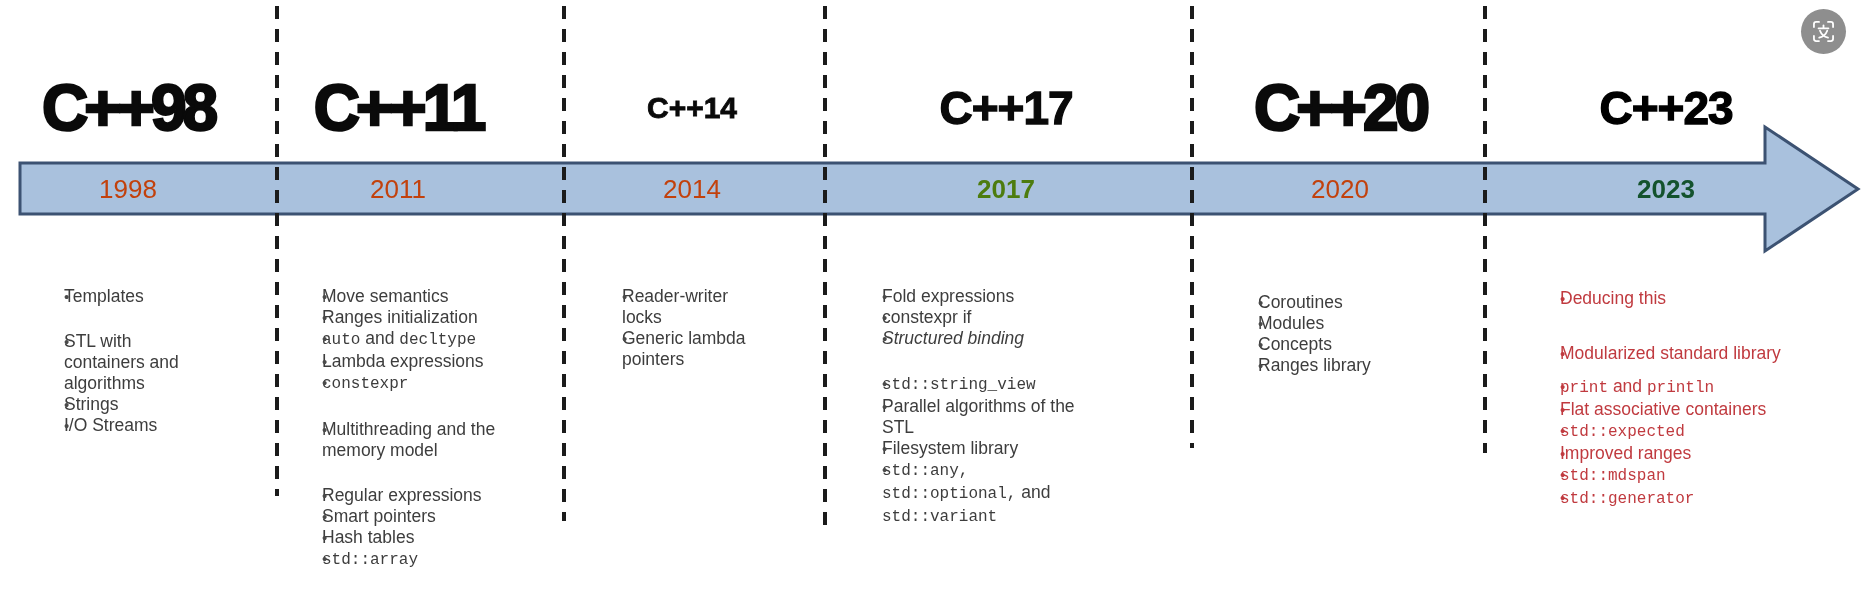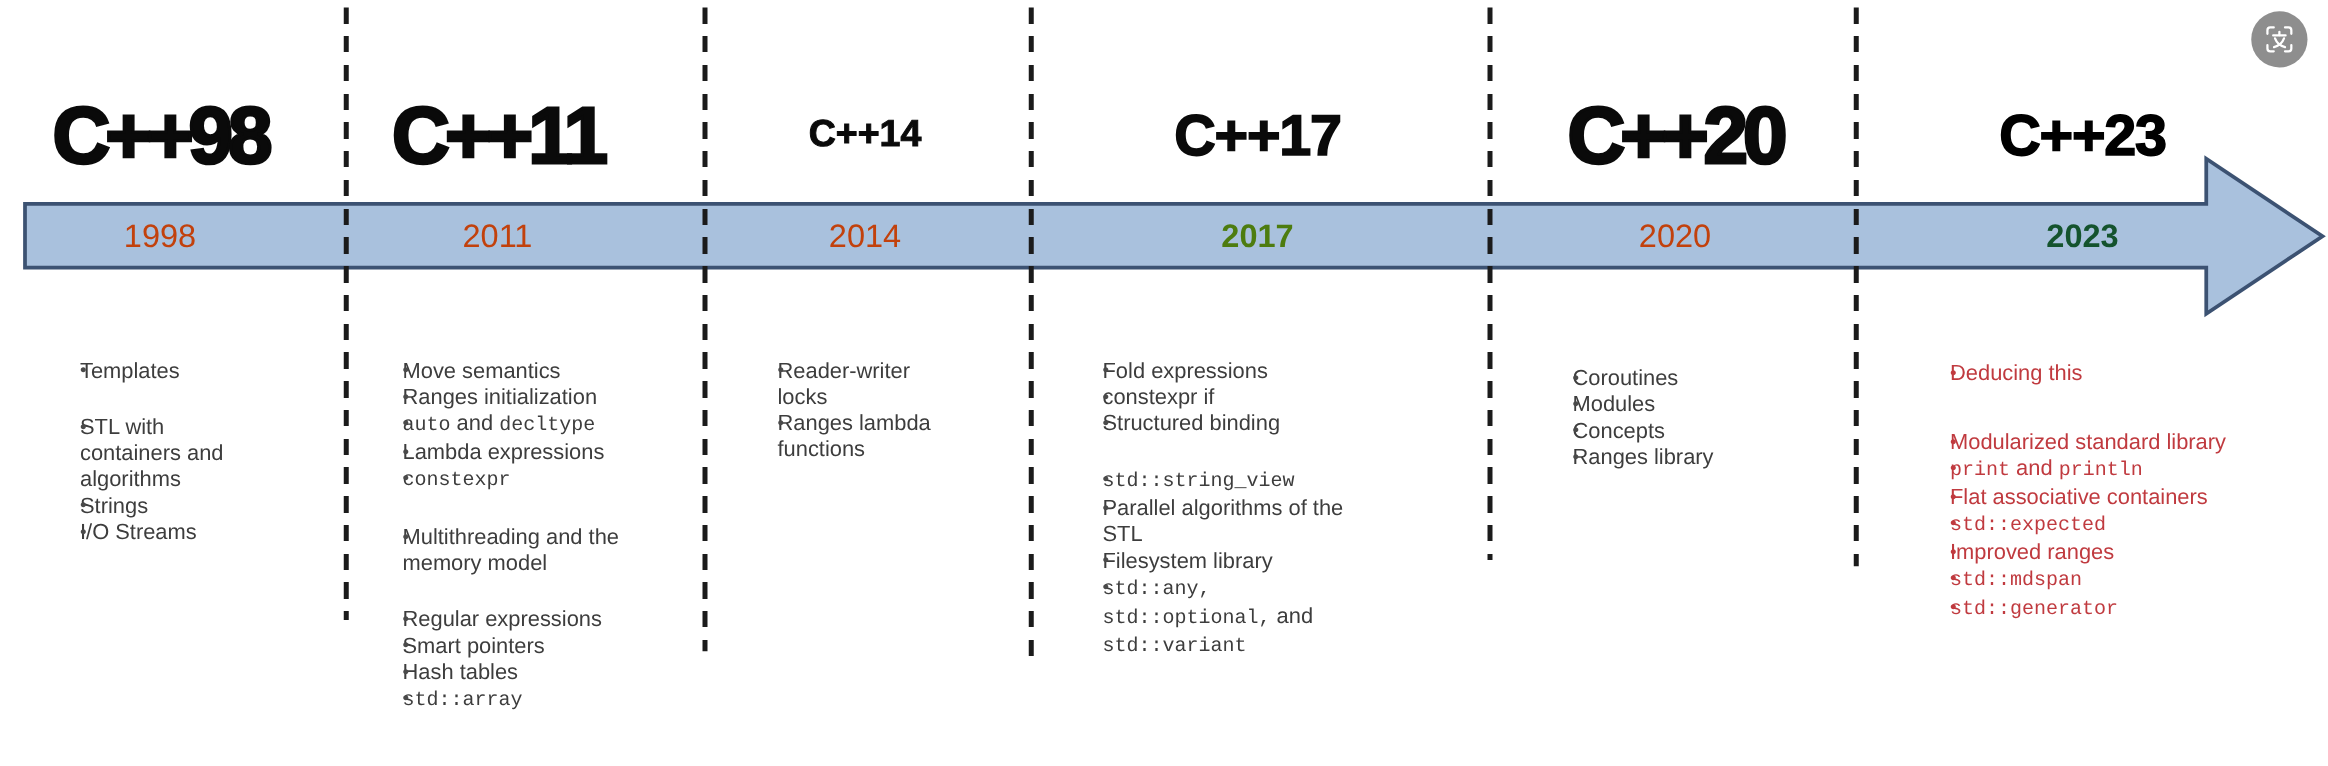--- a/index.html
+++ b/index.html
@@ -67,47 +67,47 @@
         <li style="padding-left: 34px; margin-top: 24px;"><span>Multithreading and the memory model</span></li>
         <li style="padding-left: 34px; margin-top: 24px;"><span>Regular expressions</span></li>
         <li style="padding-left: 34px;"><span>Smart pointers</span></li>
         <li style="padding-left: 34px;"><span>Hash tables</span></li>
         <li style="padding-left: 34px;"><span class="mono">std::array</span></li>
       </ul>
       <div class="heading sm" style="left: 692px; top: 108px;">C++14</div>
       <div class="year" style="left: 692px;">2014</div>
       <ul class="col" style="left: 585px; top: 286px; width: 175px;">
         <li style="padding-left: 37px;"><span>Reader-writer locks</span></li>
-        <li style="padding-left: 37px;"><span>Ranges lambda functions</span></li>
+        <li style="padding-left: 37px;"><span>Generic lambda pointers</span></li>
       </ul>
       <div class="heading md" style="left: 1006px; top: 108px;">C++17</div>
       <div class="year bold" style="left: 1006px;">2017</div>
       <ul class="col" style="left: 845px; top: 286px; width: 265px;">
         <li style="padding-left: 37px;"><span>Fold expressions</span></li>
         <li style="padding-left: 37px;"><span>constexpr if</span></li>
-        <li style="padding-left: 37px;"><span>Structured binding</span></li>
+        <li style="padding-left: 37px; font-style: italic;"><span>Structured binding</span></li>
         <li style="padding-left: 37px; margin-top: 24px;"><span class="mono">std::string_view</span></li>
         <li style="padding-left: 37px;"><span>Parallel algorithms of the STL</span></li>
         <li style="padding-left: 37px;"><span>Filesystem library</span></li>
         <li style="padding-left: 37px;"><span class="mono">std::any, std::optional,</span><span> and </span><span class="mono">std::variant</span></li>
       </ul>
       <div class="heading xl" style="left: 1340px; top: 108px;">C++20</div>
       <div class="year" style="left: 1340px;">2020</div>
       <ul class="col" style="left: 1222px; top: 292px; width: 200px;">
         <li style="padding-left: 36px;"><span>Coroutines</span></li>
         <li style="padding-left: 36px;"><span>Modules</span></li>
         <li style="padding-left: 36px;"><span>Concepts</span></li>
         <li style="padding-left: 36px;"><span>Ranges library</span></li>
       </ul>
       <div class="heading md red" style="left: 1666px; top: 108px;">C++23</div>
       <div class="year red" style="left: 1666px;">2023</div>
       <ul class="col red-col" style="left: 1528px; top: 288px; width: 310px;">
         <li style="padding-left: 32px;"><span>Deducing this</span></li>
         <li style="padding-left: 32px; margin-top: 34px;"><span>Modularized standard library</span></li>
-        <li style="padding-left: 32px;"><span class="mono">print</span><span> and </span><span class="mono">println</span></li>
+        <li style="padding-left: 32px; margin-top: 12px;"><span class="mono">print</span><span> and </span><span class="mono">println</span></li>
         <li style="padding-left: 32px;"><span>Flat associative containers</span></li>
         <li style="padding-left: 32px;"><span class="mono">std::expected</span></li>
         <li style="padding-left: 32px;"><span>Improved ranges</span></li>
         <li style="padding-left: 32px;"><span class="mono">std::mdspan</span></li>
         <li style="padding-left: 32px;"><span class="mono">std::generator</span></li>
       </ul>
     </div>
 
   <button class="lens-btn" title="">
     <svg width="27" height="27" viewBox="0 0 24 24" fill="none" stroke="#ffffff" stroke-width="1.6" stroke-linecap="round">

